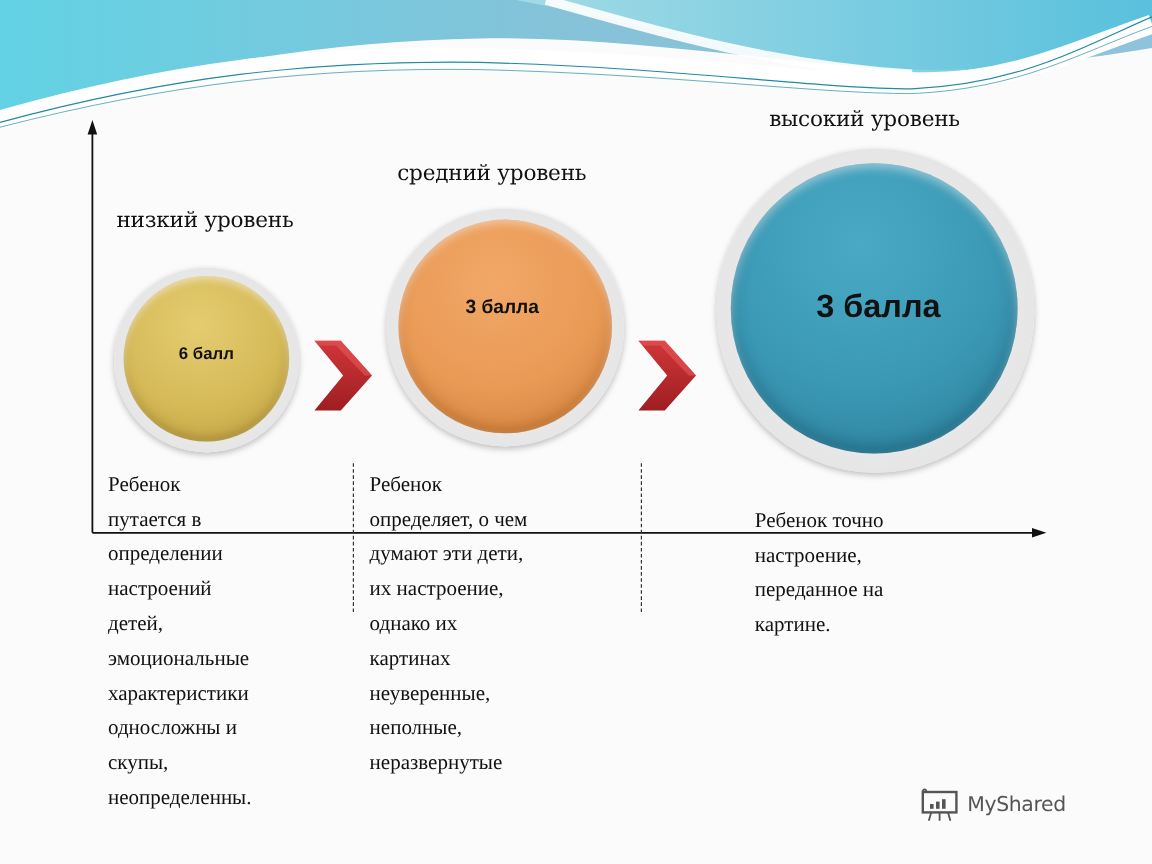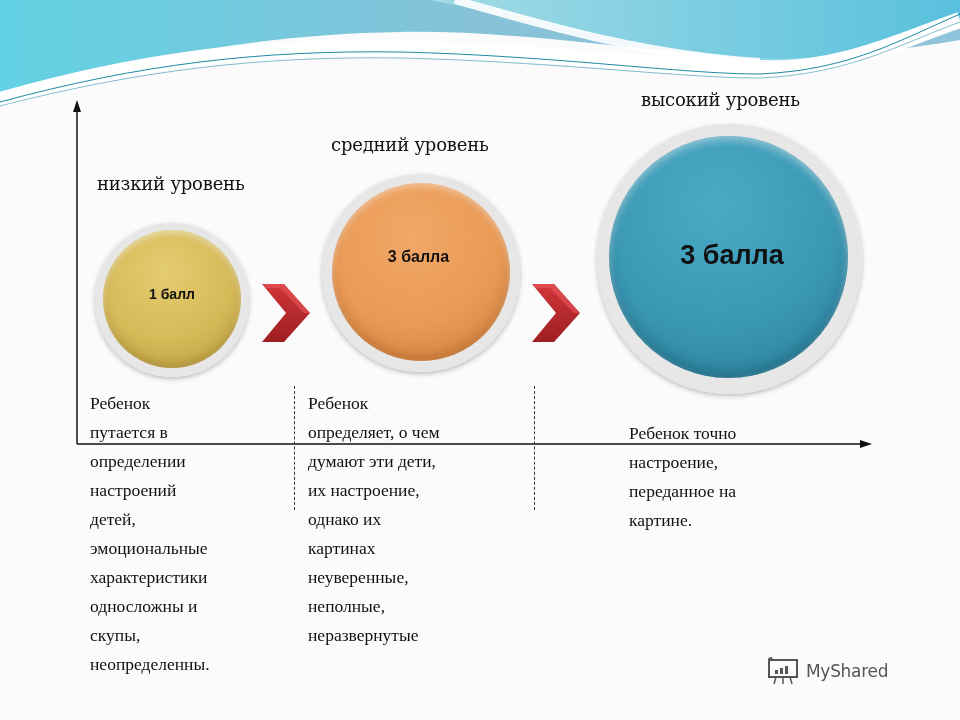--- a/index.html
+++ b/index.html
@@ -72,21 +72,21 @@
   <polygon points="872,444 860,440 860,448" fill="#111"></polygon>
 </svg>
 
 <div class="level-title" style="left:97px;top:173px;">низкий уровень</div>
 <div class="level-title" style="left:331px;top:134px;">средний уровень</div>
 <div class="level-title" style="left:641px;top:89px;">высокий уровень</div>
 
 <div class="circle" style="left:95px;top:223px;width:154px;height:154px;">
   <div class="ring"></div>
   <div class="face" style="left:8px;top:7px;right:8px;bottom:9px;background:radial-gradient(circle at 45% 30%, #e4cc70 0%, #d6ba58 55%, #b89c3c 100%);box-shadow: inset 0 3px 6px rgba(255,255,255,0.5), inset 0 -4px 8px rgba(120,90,20,0.35);"></div>
-  <div class="label" style="top:63px;font-size:14px;">1 балл</div>
+  <div class="label" style="top:63px;font-size:14px;">6 балл</div>
 </div>
 
 <svg class="chev" style="left:260px;top:282px;" width="52" height="62" viewBox="0 0 52 62">
   <defs>
     <linearGradient id="cg" x1="0" y1="0" x2="0" y2="1">
       <stop offset="0" stop-color="#d0363a"></stop>
       <stop offset="1" stop-color="#9e1e22"></stop>
     </linearGradient>
   </defs>
   <polygon points="2,2 24,2 50,31 24,60 2,60 26,31" fill="url(#cg)"></polygon>

